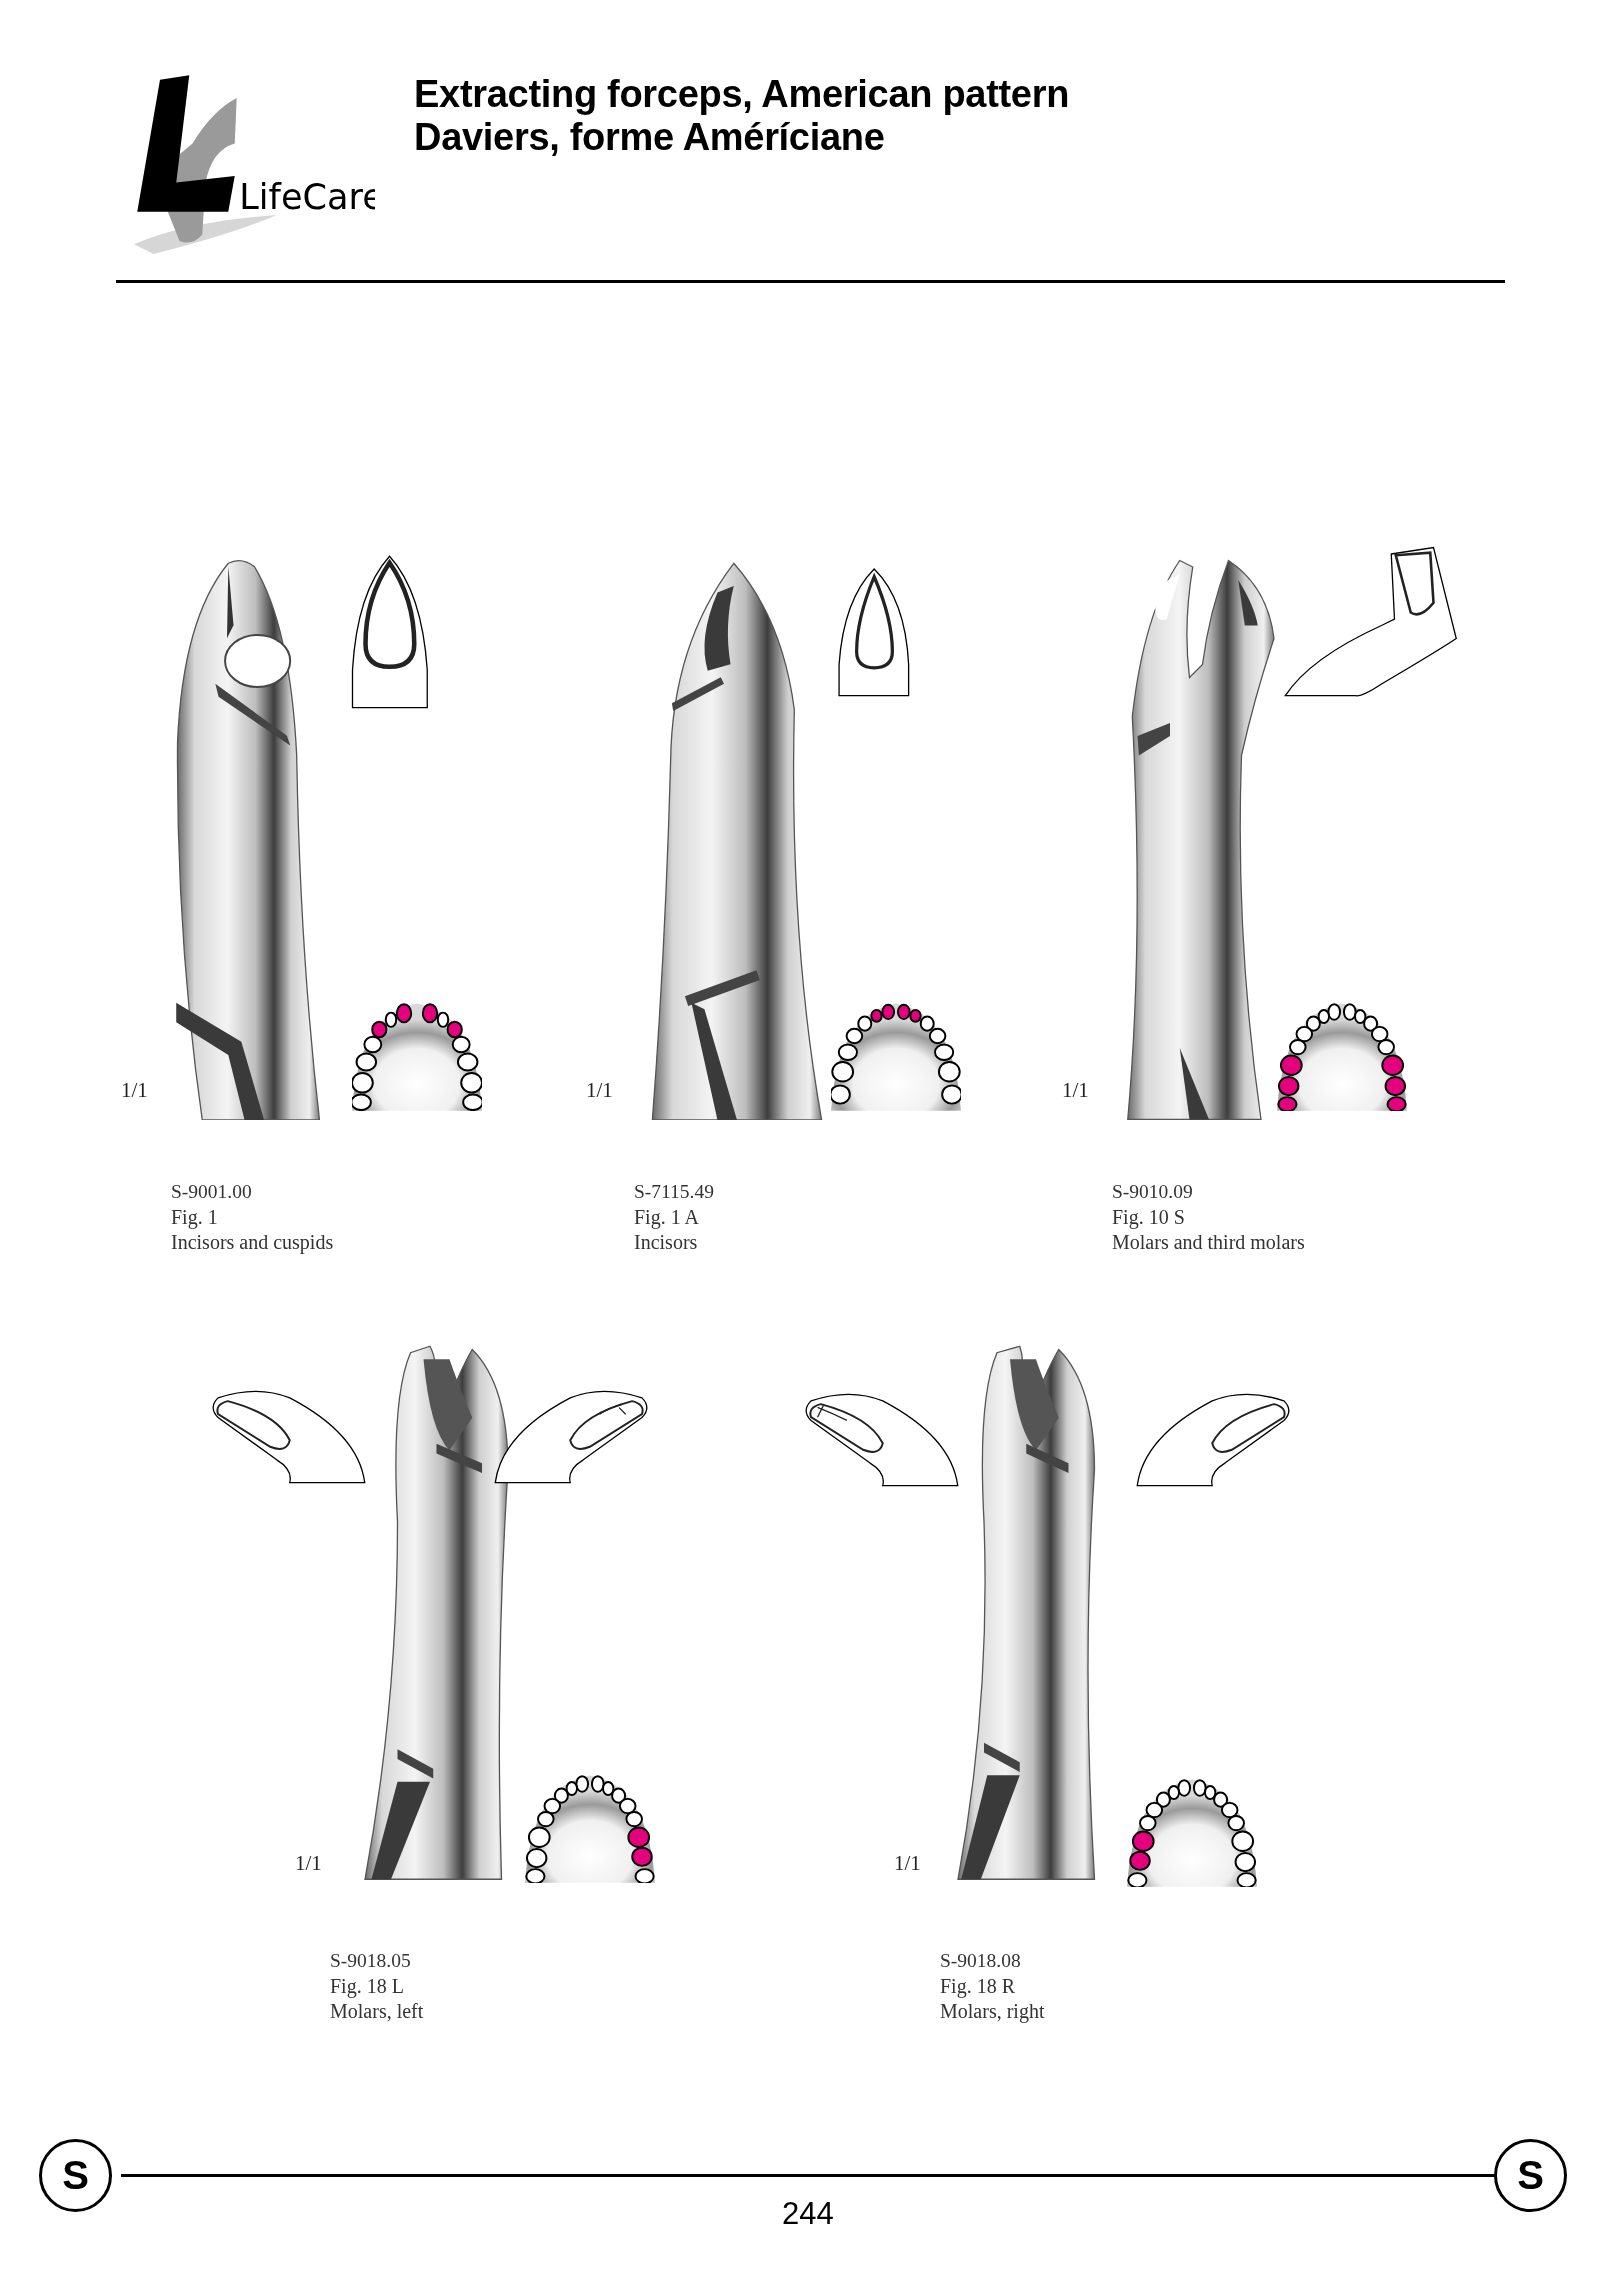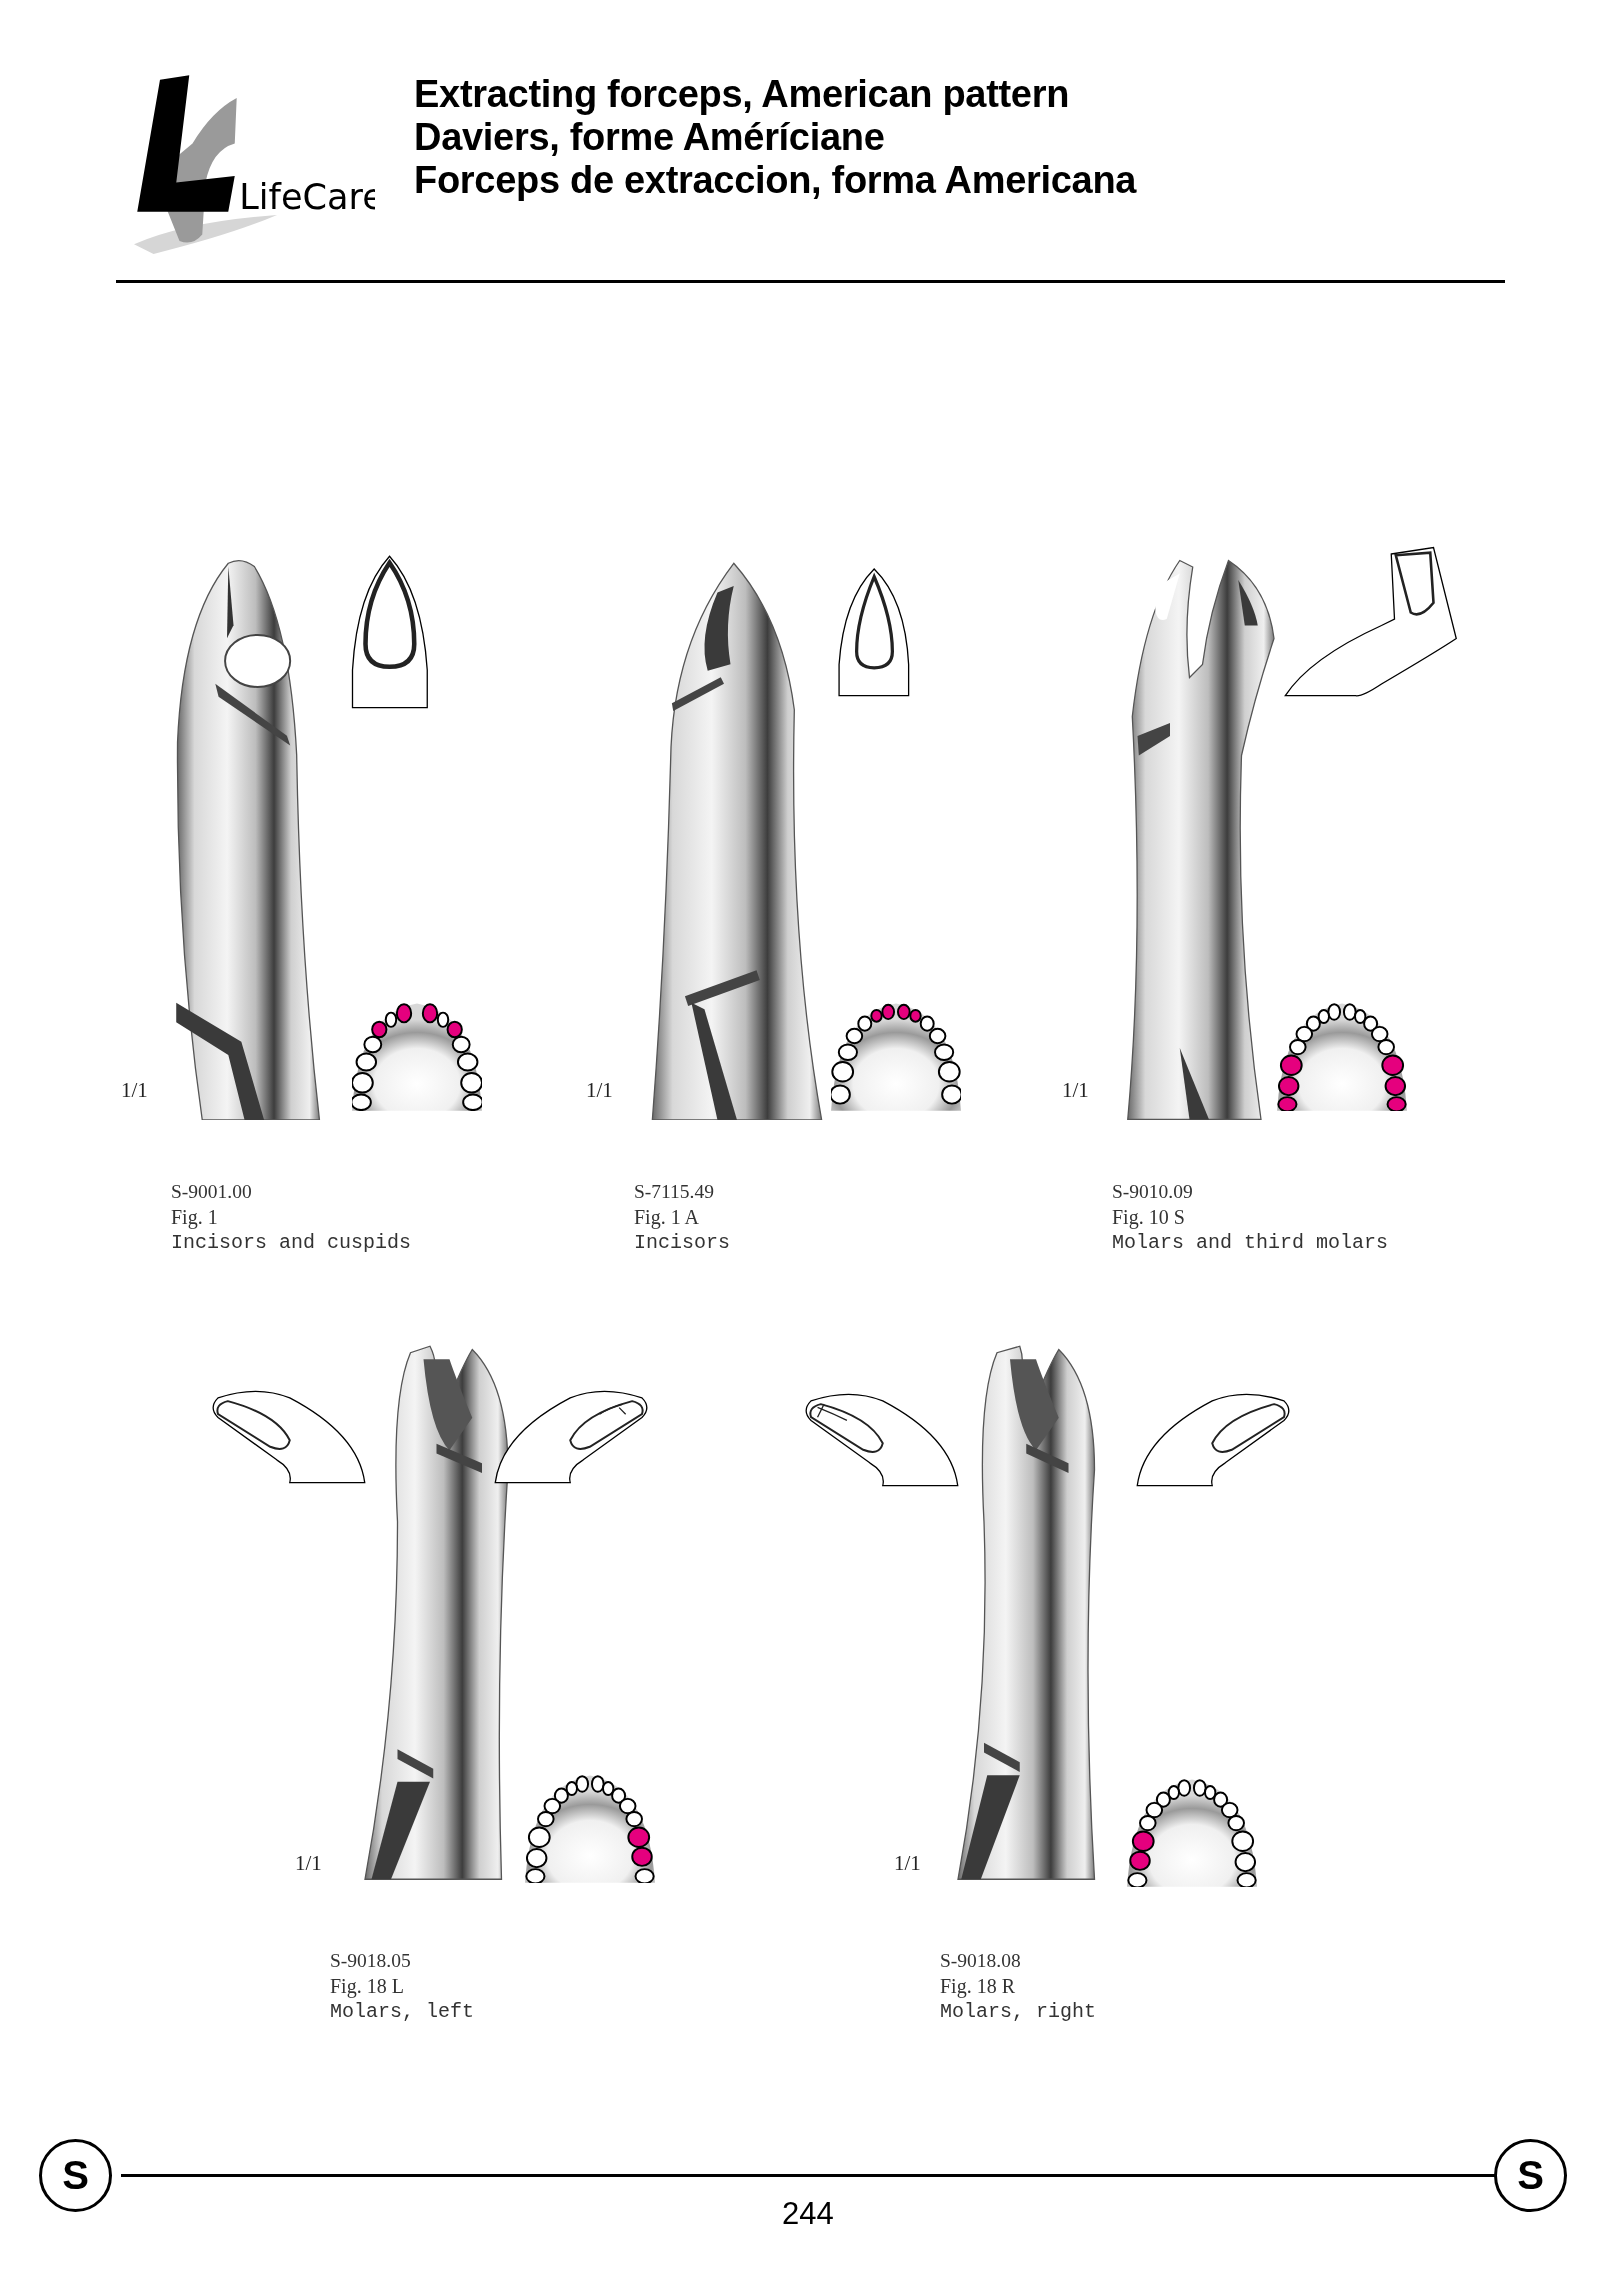--- a/index.html
+++ b/index.html
@@ -11,21 +11,21 @@
   .titles { left: 414px; top: 73px; }
   .title-line { font-family: "Liberation Sans", sans-serif; font-weight: bold; font-size: 38px; line-height: 43px; letter-spacing: -0.3px; white-space: nowrap; }
   .header-rule { left: 116px; top: 280px; width: 1389px; height: 3.3px; background: #000; }
 
   
   .product { position: absolute; }
   .scale { position: absolute; font-family: "Liberation Serif", serif; font-size: 21px; color: #222; }
   .caption { position: absolute; }
   .code { font-family: Liberation Serif, serif; font-size: 19.5px; color: #333; line-height: 26px; }
   .fig { font-family: "Liberation Serif", serif; font-size: 20px; color: #333; line-height: 25px; }
-  .desc { font-family: Liberation Mono, monospace; font-size: 20px; color: #333; line-height: 25px; }
+  .desc { font-family: Liberation Serif, serif; font-size: 20px; color: #333; line-height: 25px; }
 
   
   .footer-rule { left: 121px; top: 2174px; width: 1375px; height: 3.3px; background: #000; }
   .s-badge { width: 73px; height: 73px; border: 3.3px solid #000; border-radius: 50%; display: flex; align-items: center; justify-content: center; font-family: "Liberation Sans", sans-serif; font-weight: bold; font-size: 40px; background: #fff; box-sizing: border-box; }
   .page-num { left: 782px; top: 2196px; font-family: "Liberation Sans", sans-serif; font-size: 31px; }
 </style>
 </head>
 <body>
 
 <svg width="0" height="0" style="position:absolute">
@@ -54,21 +54,20 @@
     <path d="M30 265 Q110 230 250 220 Q180 250 60 280 Z" fill="#d6d6d6"></path>
     <path d="M60 160 L120 110 Q150 60 188 40 L185 110 Q150 120 140 170 L135 250 Q120 268 100 260 Z" fill="#9a9a9a"></path>
     <path d="M35 215 L70 12 L115 5 L95 170 L185 160 L175 215 Z" fill="#000"></path>
     <text x="192" y="210" font-family="DejaVu Sans, sans-serif" font-size="54" font-weight="normal" fill="#000">LifeCare</text>
   </svg>
 </div>
 
 <div class="abs titles">
   <div class="title-line">Extracting forceps, American pattern</div>
   <div class="title-line">Daviers, forme Améríciane</div>
-  <div class="title-line">Forceps de extraccion, forma Americana</div>
 </div>
 <div class="abs header-rule"></div>
 
 <div class="product" style="left:150px; top:547px; width:365px; height:573px;">
   <svg width="365" height="573" viewBox="0 0 560 880">
     <path d="M80 880 Q40 600 42 300 Q50 110 120 25 Q140 15 160 30 Q215 120 225 320 Q230 620 260 880 Z" fill="url(#steel)" stroke="#555" stroke-width="2"></path>
     <path d="M120 30 L128 120 L118 140 Z" fill="#333"></path>
     <ellipse cx="165" cy="175" rx="50" ry="40" fill="#fff" stroke="#444" stroke-width="3"></ellipse>
     <path d="M100 210 L210 290 L215 305 L105 230 Z" fill="#444"></path>
     <path d="M40 700 L140 760 L175 880 L145 880 L120 780 L40 730 Z" fill="#3a3a3a"></path>

